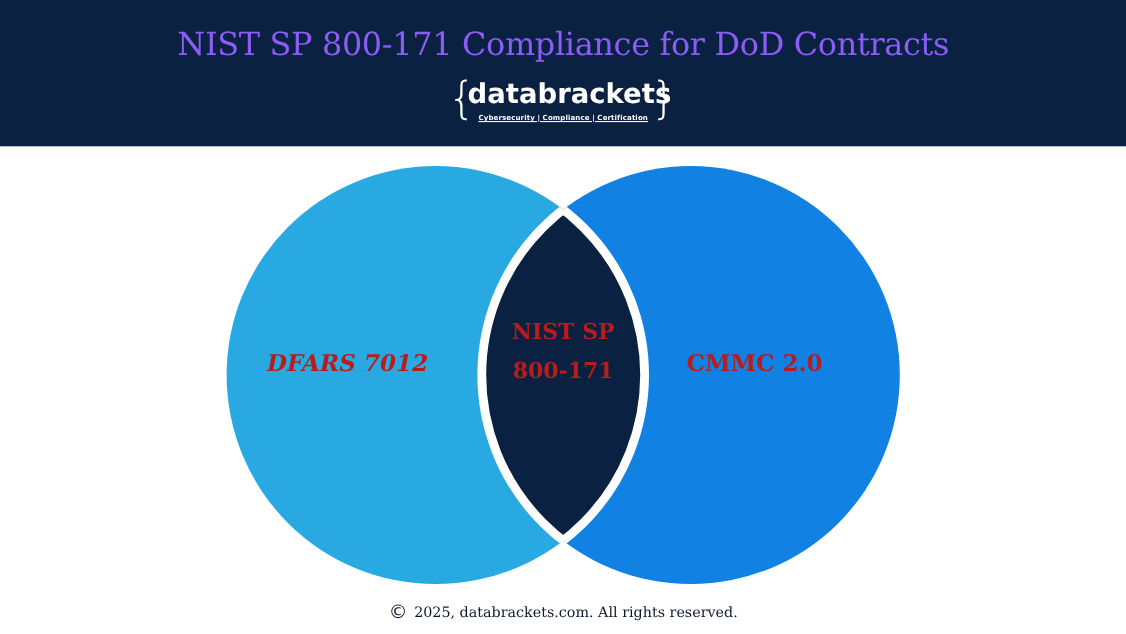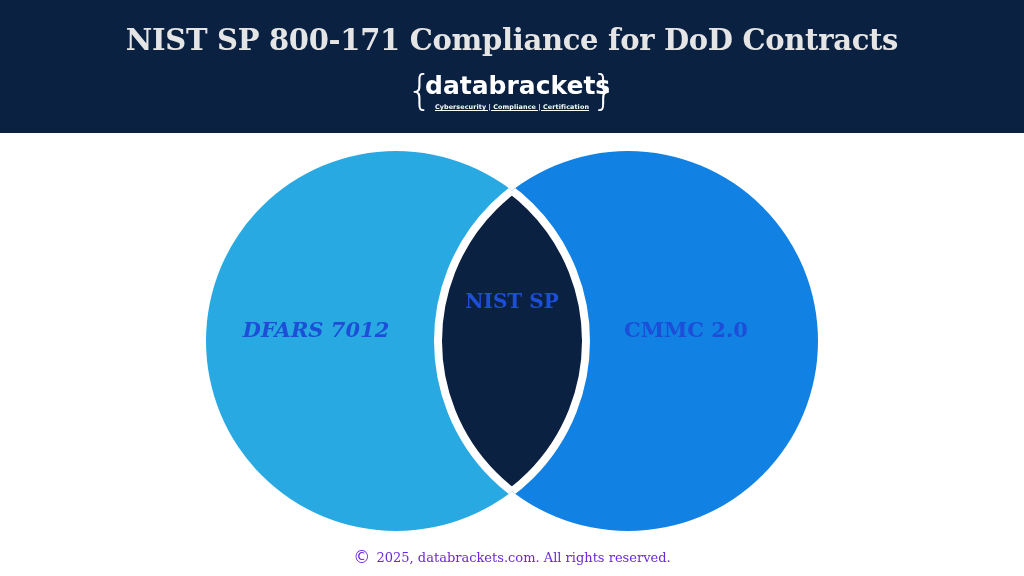--- a/index.html
+++ b/index.html
@@ -19,23 +19,23 @@
       left: 0; top: 0;
       width: 1024px;
       height: 133px;
       background: #0b2142;
     }
     .title {
       position: absolute;
       left: 0; top: 20px;
       width: 1024px;
       text-align: center;
-      color: #e5e5e5;
+      color: #8b5cf6;
       font-family: "DejaVu Serif", serif;
-      font-weight: bold;
+      font-weight: normal;
       font-size: 29px;
       letter-spacing: -0.3px;
       line-height: 40px;
       white-space: nowrap;
     }
     .logo {
       position: absolute;
       left: 407px;
       top: 71px;
       width: 210px;
@@ -80,21 +80,21 @@
       text-decoration: underline;
     }
     .venn {
       position: absolute;
       left: 0; top: 0;
       width: 1024px;
       height: 576px;
     }
     .label {
       position: absolute;
-      color: #1d4ed8;
+      color: #b91c1c;
       font-family: "DejaVu Serif", serif;
       font-weight: bold;
       text-align: center;
       white-space: nowrap;
     }
     .label-left {
       left: 226px;
       top: 316px;
       width: 180px;
       font-size: 21px;
@@ -115,21 +115,21 @@
       font-size: 20px;
       line-height: 36px;
     }
     .label-center span { display: block; }
     .footer {
       position: absolute;
       left: 0;
       top: 547px;
       width: 1024px;
       text-align: center;
-      color: #6d28d9;
+      color: #0f172a;
       font-family: "DejaVu Serif", serif;
       font-size: 13px;
       line-height: 20px;
     }
     .footer .copy-icon {
       display: inline-block;
       font-family: "DejaVu Sans", sans-serif;
       font-size: 17px;
       vertical-align: -1px;
       margin-right: 2px;
@@ -164,18 +164,19 @@
     <circle cx="628" cy="341" r="190" fill="#0b2142" clip-path="url(#clip-left)"></circle>
     <circle cx="628" cy="341" r="190" fill="none" stroke="#ffffff" stroke-width="8" clip-path="url(#clip-left)"></circle>
     <circle cx="396" cy="341" r="190" fill="none" stroke="#ffffff" stroke-width="8" clip-path="url(#clip-right)"></circle>
   </g>
 </svg>
 
 <div class="label label-left">DFARS 7012</div>
 <div class="label label-right">CMMC 2.0</div>
 <div class="label label-center">
   <span>NIST SP</span>
+  <span>800-171</span>
 </div>
 
 <div class="footer">
   <span class="copy-icon">©</span>
   <span>2025, databrackets.com. All rights reserved.</span>
 </div>
 
 </body></html>

